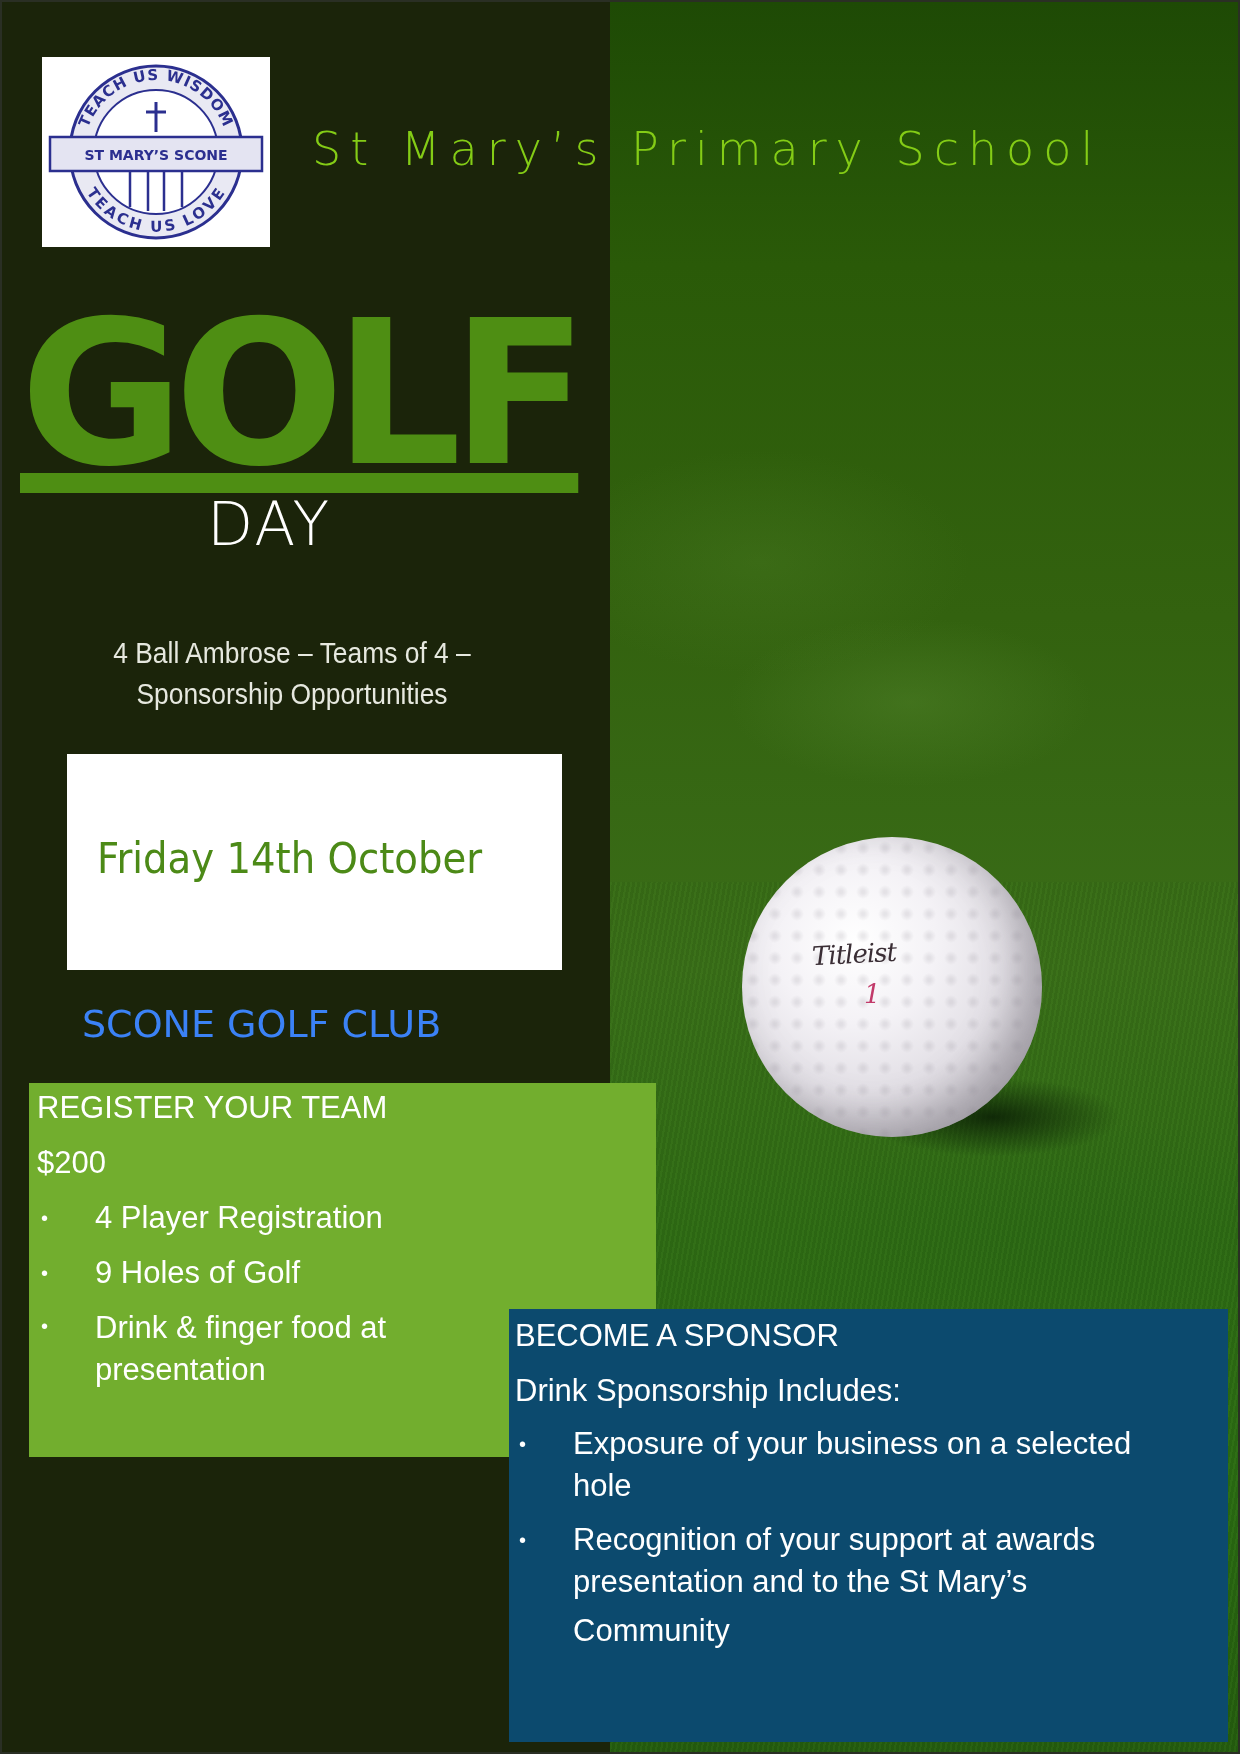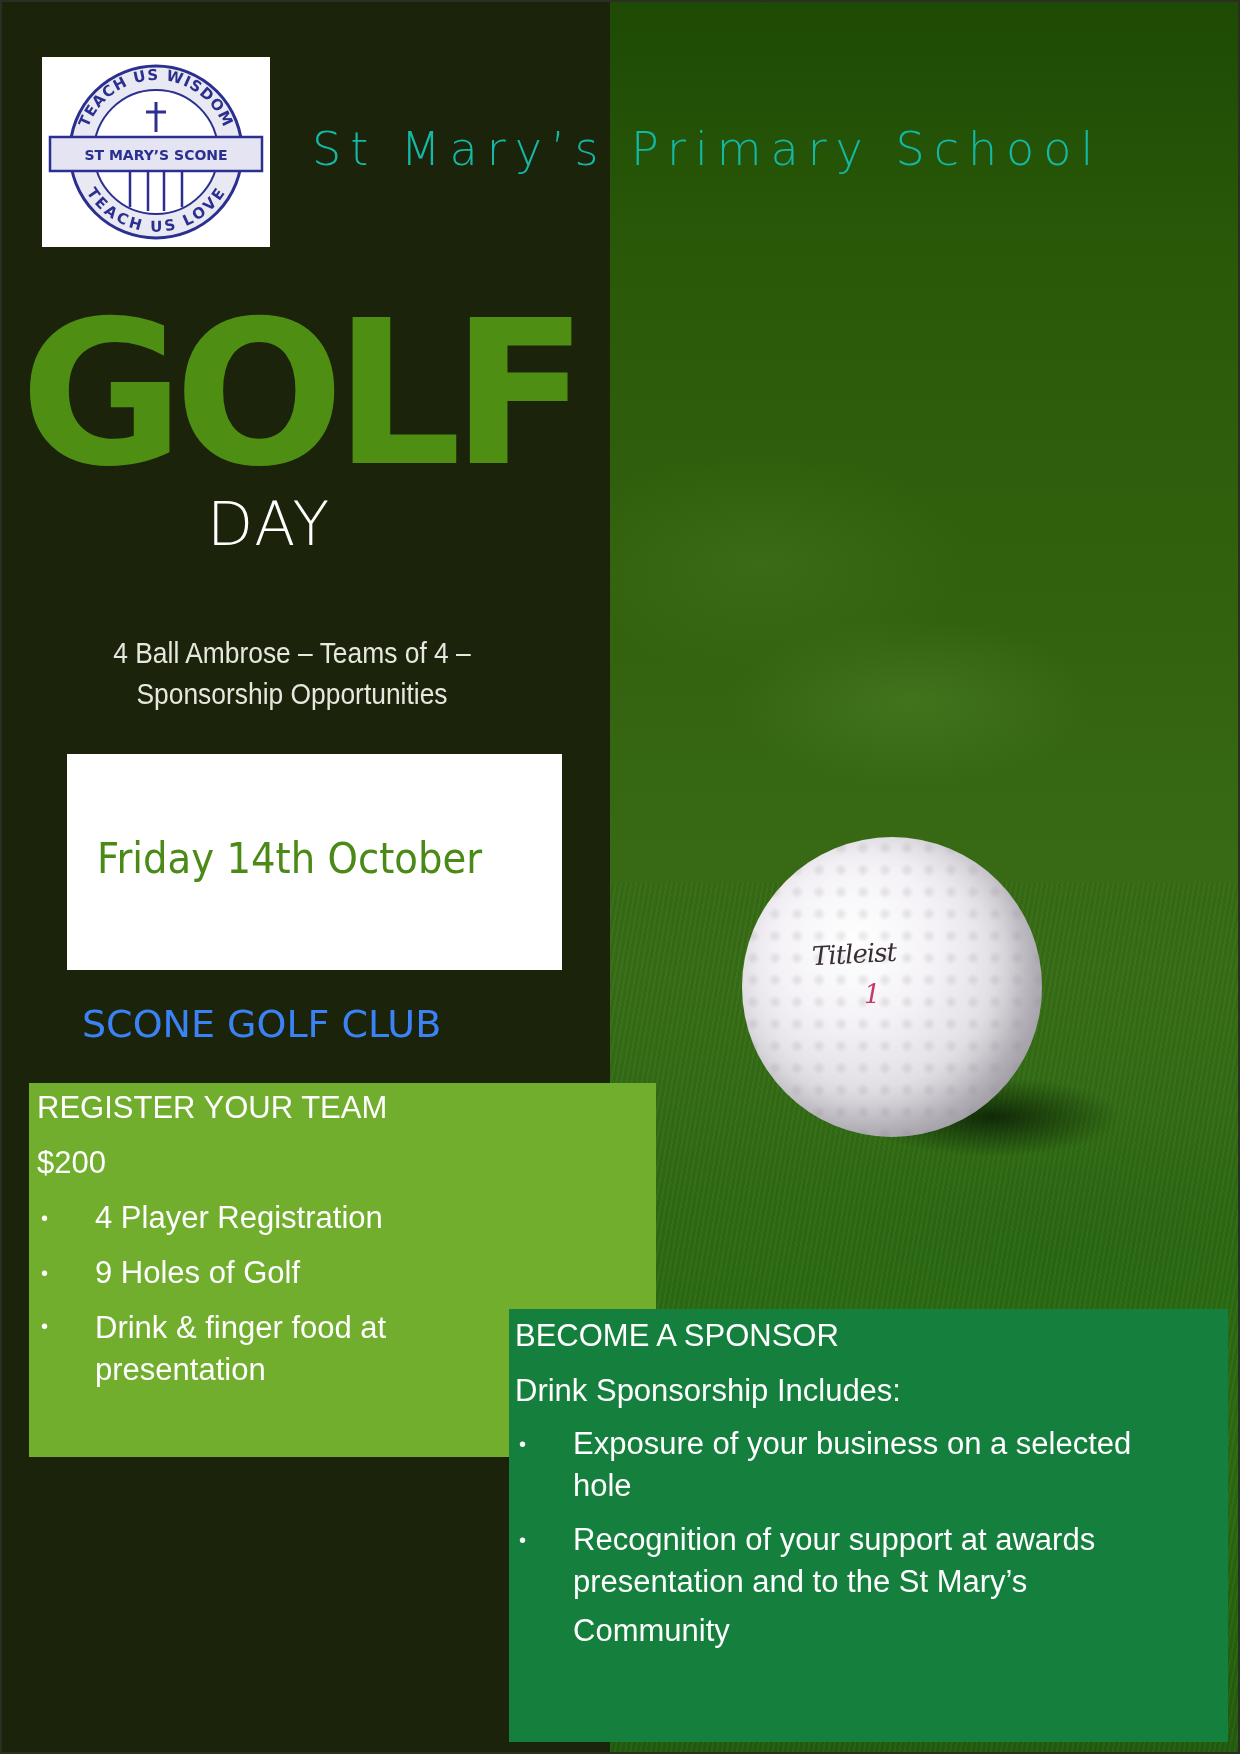--- a/index.html
+++ b/index.html
@@ -35,24 +35,24 @@
   .ball-number { position: absolute; left: 122px; top: 142px; font-family: "DejaVu Serif", serif; font-style: italic;
     font-size: 26px; color: #c23a6a; }
 
   
   .panel { position: absolute; left: 0; top: 0; width: 608px; height: 1754px; background: #1b240a; }
 
   .logo { position: absolute; left: 40px; top: 55px; width: 228px; height: 190px; background: #ffffff; }
   .logo svg { position: absolute; left: 0; top: 0; }
 
   .school-title { position: absolute; left: 310px; top: 120px; font-family: "DejaVu Sans", sans-serif;
-    font-size: 46px; color: #14b8a6; letter-spacing: 9px; font-weight: 300; white-space: nowrap; }
+    font-size: 46px; color: #84cc16; letter-spacing: 9px; font-weight: 300; white-space: nowrap; }
 
   .golf { position: absolute; left: 18px; top: 292px; font-family: "DejaVu Sans", sans-serif; font-weight: bold;
-    font-size: 200px; color: #4e8e13; letter-spacing: -10px; line-height: 1; }
+    font-size: 200px; color: #4e8e13; letter-spacing: -10px; line-height: 1; text-decoration: underline; }
   .day { position: absolute; left: 205px; top: 492px; font-family: "DejaVu Sans", sans-serif; font-size: 60px;
     color: #ffffff; font-weight: 300; letter-spacing: 2px; line-height: 1; }
 
   .subtitle { position: absolute; left: 40px; top: 630px; width: 500px; text-align: center; font-family: "Liberation Sans Narrow", "Liberation Sans", sans-serif;
     font-size: 30px; color: #e6e8df; line-height: 41px; transform: scaleX(0.88); transform-origin: center; }
 
   .date-box { position: absolute; left: 65px; top: 752px; width: 495px; height: 216px; background: #ffffff; }
   .date-text { position: absolute; left: 30px; top: 80px; font-family: "DejaVu Sans", sans-serif; font-size: 42px;
     color: #4c8a17; white-space: nowrap; transform: scaleX(0.92); transform-origin: left; }
 
@@ -61,21 +61,21 @@
 
   
   .register { position: absolute; left: 27px; top: 1081px; width: 627px; height: 374px; background: #72ae2e;
     color: #ffffff; padding: 2px 8px; font-size: 31px; }
   .register .line { height: 55px; line-height: 46px; white-space: nowrap; }
   .bullet-row { position: relative; padding-left: 58px; }
   .bullet-row .dot { position: absolute; left: 4px; top: 0; font-size: 20px; }
   .register .wrap { line-height: 42px; height: auto; white-space: normal; width: 420px; }
 
   
-  .sponsor { position: absolute; left: 507px; top: 1307px; width: 719px; height: 433px; background: #15803d;
+  .sponsor { position: absolute; left: 507px; top: 1307px; width: 719px; height: 433px; background: #0c4a6e;
     color: #ffffff; padding: 4px 6px; font-size: 31px; }
   .sponsor .line { height: 55px; line-height: 46px; white-space: nowrap; }
   .sponsor .wrap { line-height: 42px; white-space: normal; width: 620px; }
   .sponsor .item { position: relative; padding-left: 58px; margin-bottom: 12px; }
   .sponsor .item .dot { position: absolute; left: 4px; top: 0; font-size: 20px; }
   .sponsor .item .community { margin-top: 12px; }
 </style>
 </head>
 <body>
 

